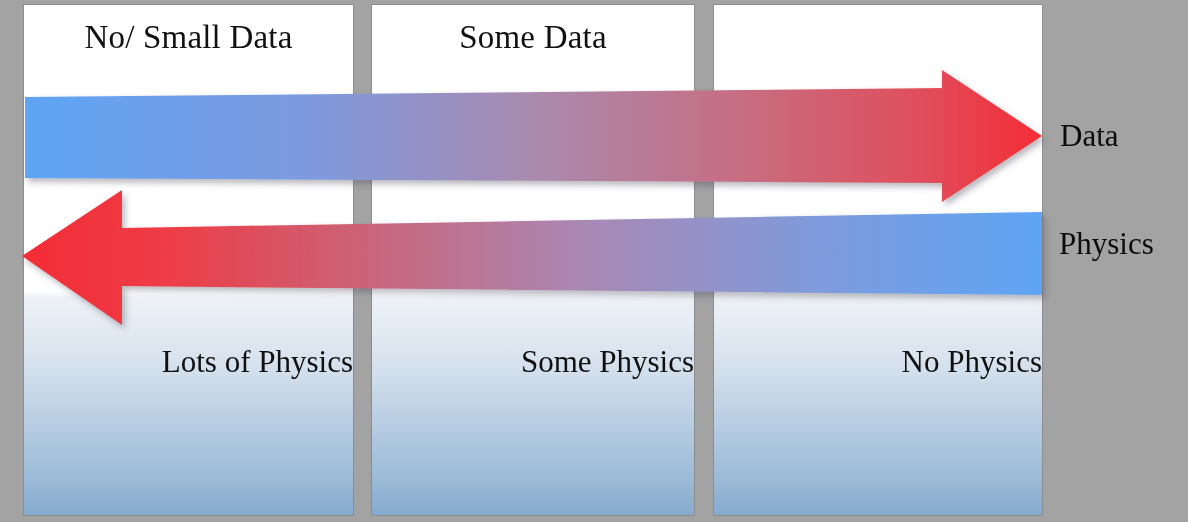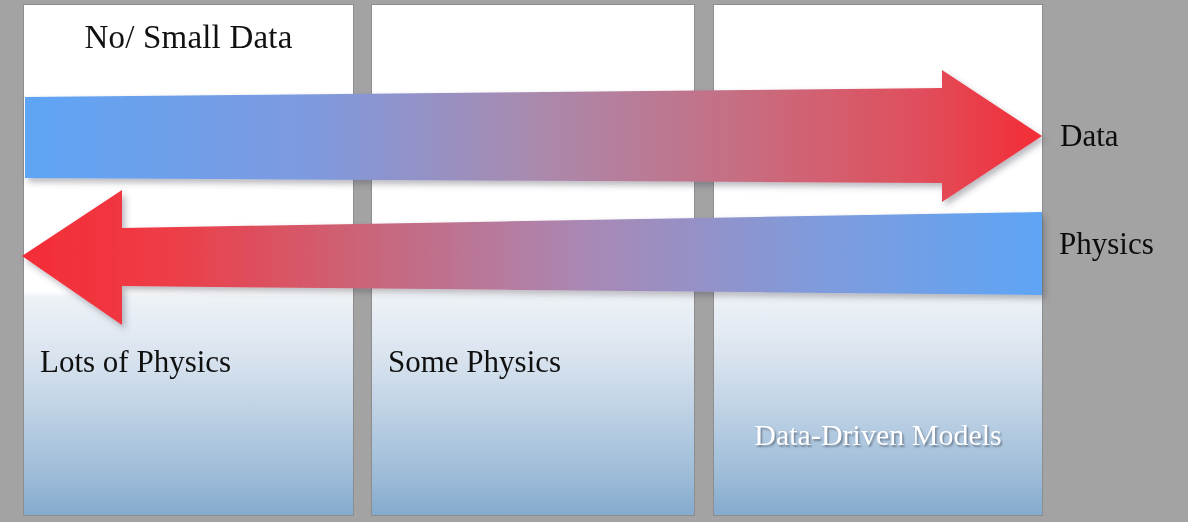--- a/index.html
+++ b/index.html
@@ -44,23 +44,23 @@
     text-align: center;
     font-size: 33px;
     color: #111111;
     line-height: 1.15;
     letter-spacing: 0.2px;
   }
 
   .col-midlabel {
     position: absolute;
     top: 340px;
-    left: 16px;
+    left: 0;
     width: 100%;
-    text-align: left;
+    text-align: right;
     font-size: 31px;
     color: #101010;
     line-height: 1.1;
   }
 
   .col-sublabel {
     position: absolute;
     top: 412px;
     left: 0;
     width: 100%;
@@ -97,25 +97,26 @@
 <body>
 
 <div id="canvas">
 
   <div class="col-box col-1">
     <div class="col-header">No/ Small Data</div>
     <div class="col-midlabel">Lots of Physics</div>
   </div>
 
   <div class="col-box col-2">
+    <div class="col-header">Some Data</div>
     <div class="col-midlabel">Some Physics</div>
   </div>
 
   <div class="col-box col-3">
-    <div class="col-sublabel">Data-Driven Models</div>
+    <div class="col-midlabel">No Physics</div>
   </div>
 
   <svg id="arrows" viewBox="0 0 1188 522" width="1188" height="522">
     <defs>
       <linearGradient id="gradData" x1="0" y1="0" x2="1" y2="0">
         <stop offset="0" stop-color="#5EA5F5"></stop>
         <stop offset="0.28" stop-color="#7E9ADF"></stop>
         <stop offset="0.50" stop-color="#A98AAE"></stop>
         <stop offset="0.72" stop-color="#C96B7E"></stop>
         <stop offset="0.88" stop-color="#E04E5C"></stop>

